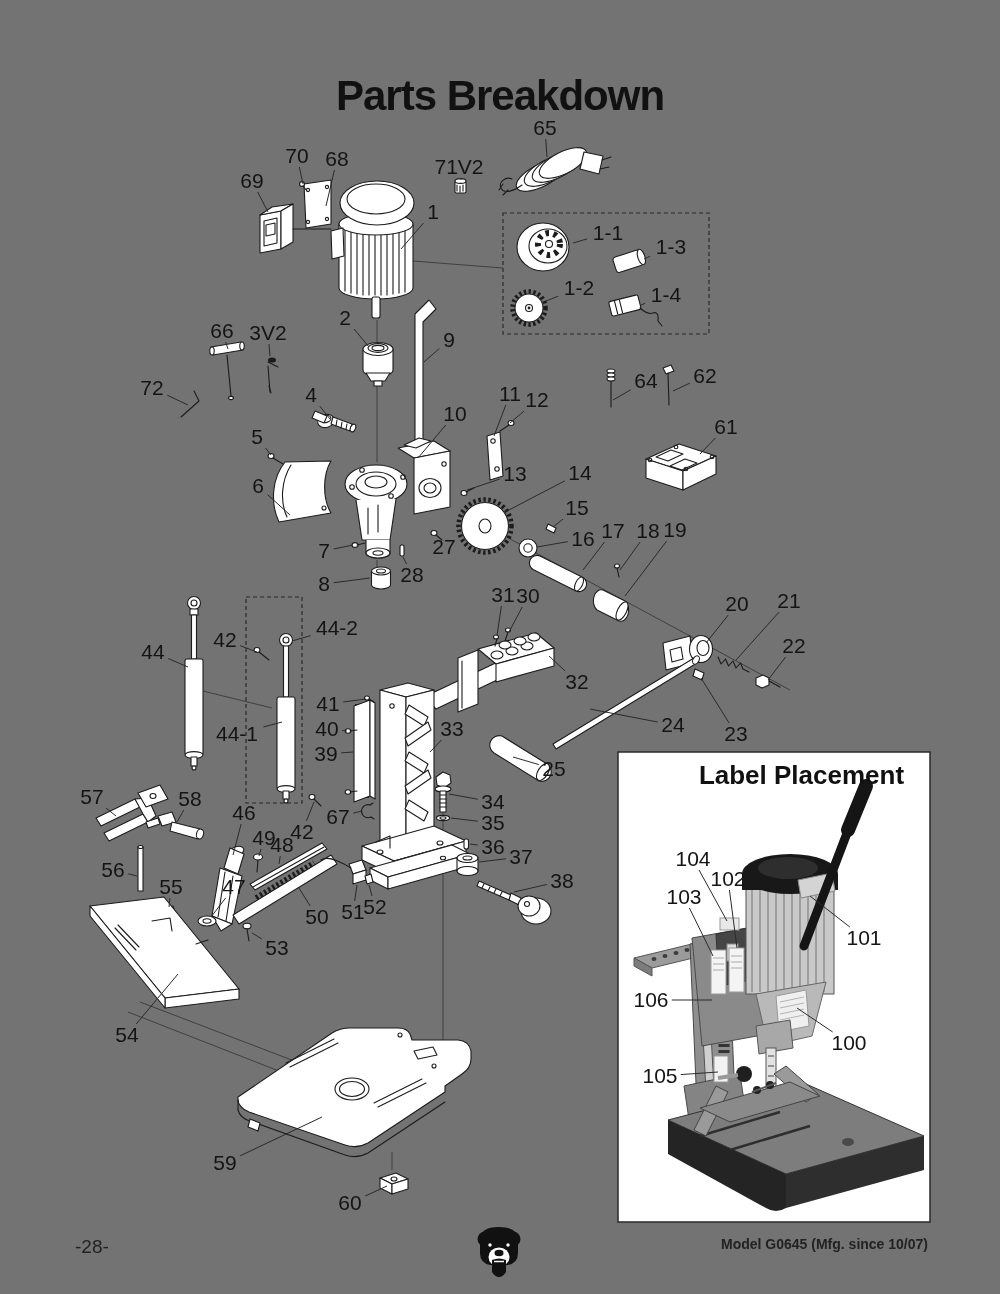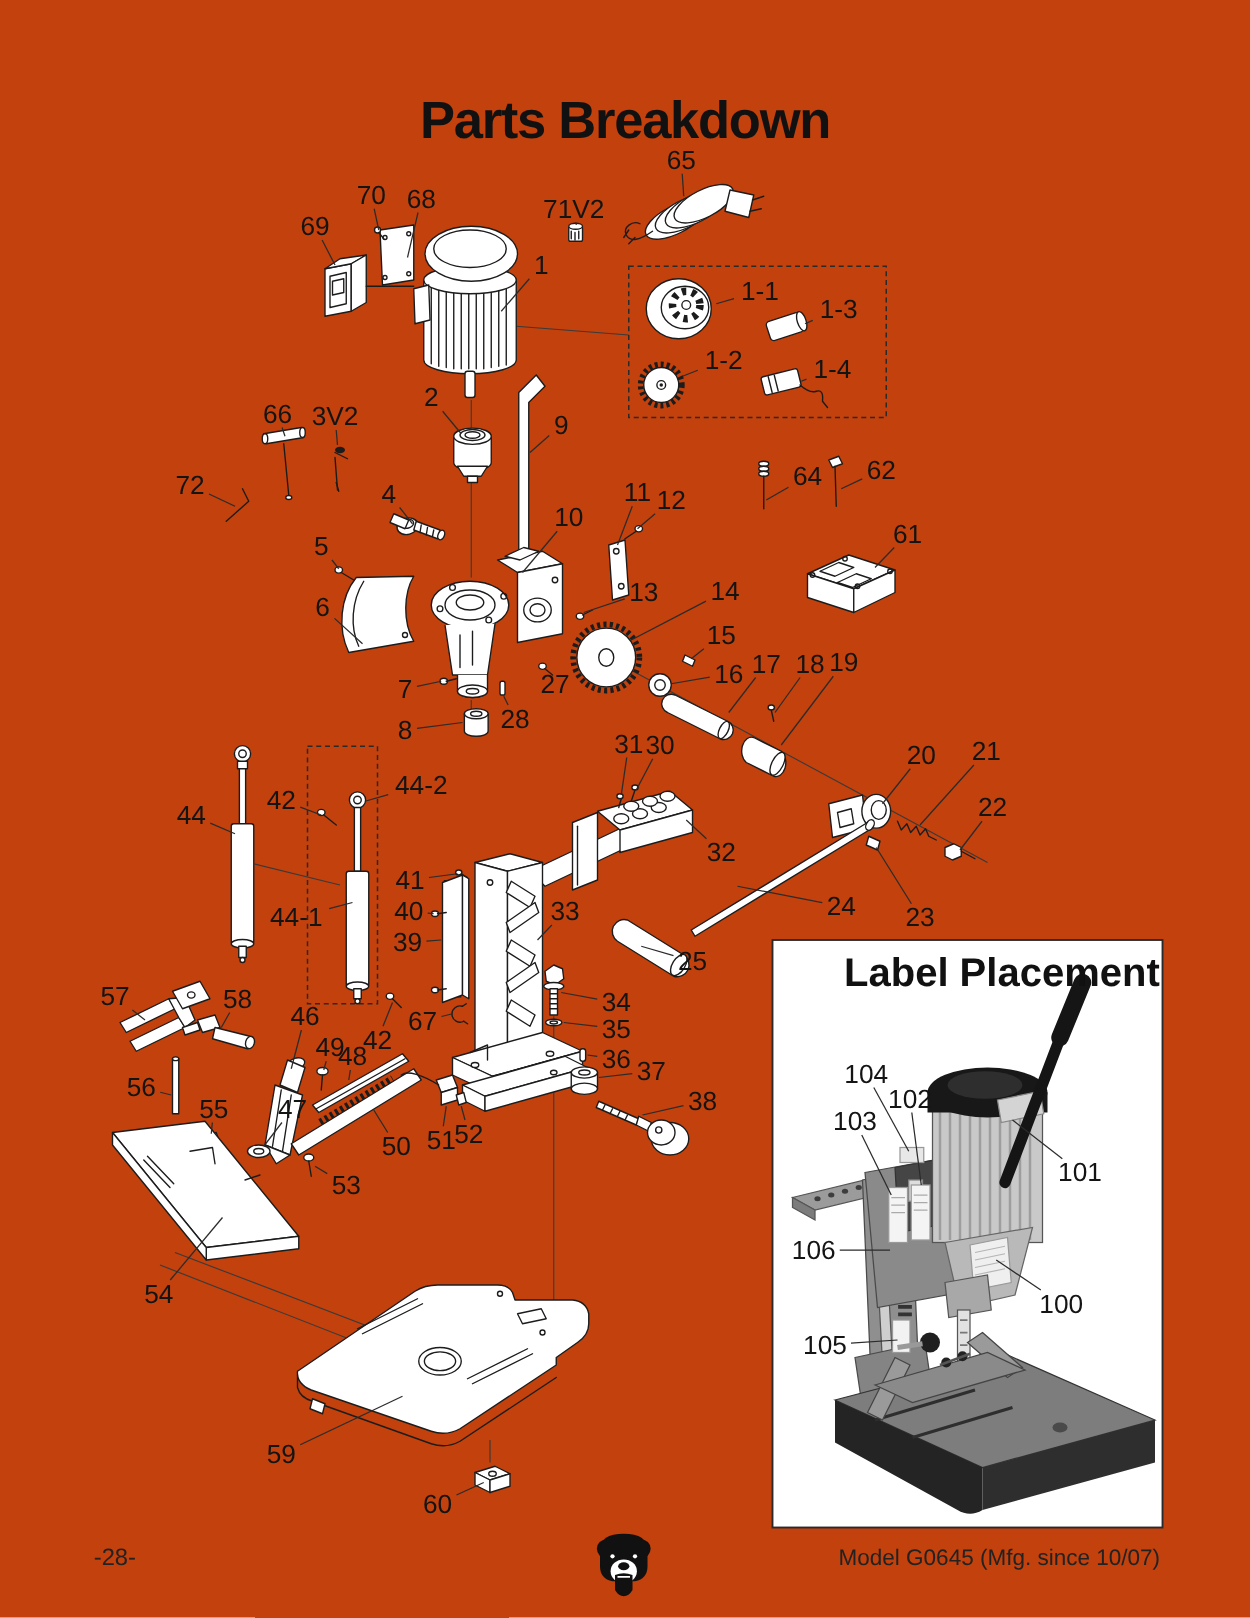--- a/index.html
+++ b/index.html
@@ -1,23 +1,23 @@
 <!DOCTYPE html>
 <html><head>
 <meta charset="utf-8">
 <style>
   html,body{margin:0;padding:0;background:#e8e8e8;}
-  .page{position:relative;width:1000px;height:1294px;background:#c2410c;overflow:hidden;
+  .page{position:relative;width:1000px;height:1294px;background:#737373;overflow:hidden;
         font-family:"Liberation Sans",sans-serif;}
   .page-title{position:absolute;top:72px;left:0;width:100%;text-align:center;
         font-size:42px;font-weight:bold;color:#111;letter-spacing:-1px;}
   .lp-title{position:absolute;left:618px;top:760px;width:367px;text-align:center;
-        font-size:32px;font-weight:bold;color:#111;}
+        font-size:26px;font-weight:bold;color:#111;}
   .footer-page{position:absolute;left:75px;top:1236px;font-size:19px;color:#222;}
-  .footer-model{position:absolute;right:72px;top:1236px;font-size:18px;color:#222;}
+  .footer-model{position:absolute;right:72px;top:1236px;font-size:14px;color:#222;font-weight:bold;}
   svg.art{position:absolute;left:0;top:0;}
   .p{fill:#ffffff;stroke:#1c1c1c;stroke-width:1.1;stroke-linejoin:round;}
   .l{fill:none;stroke:#1c1c1c;stroke-width:1.1;stroke-linejoin:round;stroke-linecap:round;}
   .ax{fill:none;stroke:#3a3a3a;stroke-width:0.9;}
   .dashb{fill:none;stroke:#2a2a2a;stroke-width:1.2;stroke-dasharray:4 3;}
   .teeth{fill:none;stroke:#1c1c1c;}
   .callout{font-family:"Liberation Sans",sans-serif;font-size:21px;fill:#141414;text-anchor:middle;}
   .leader{stroke:#2b2b2b;stroke-width:1;fill:none;}
 </style>
 </head>

